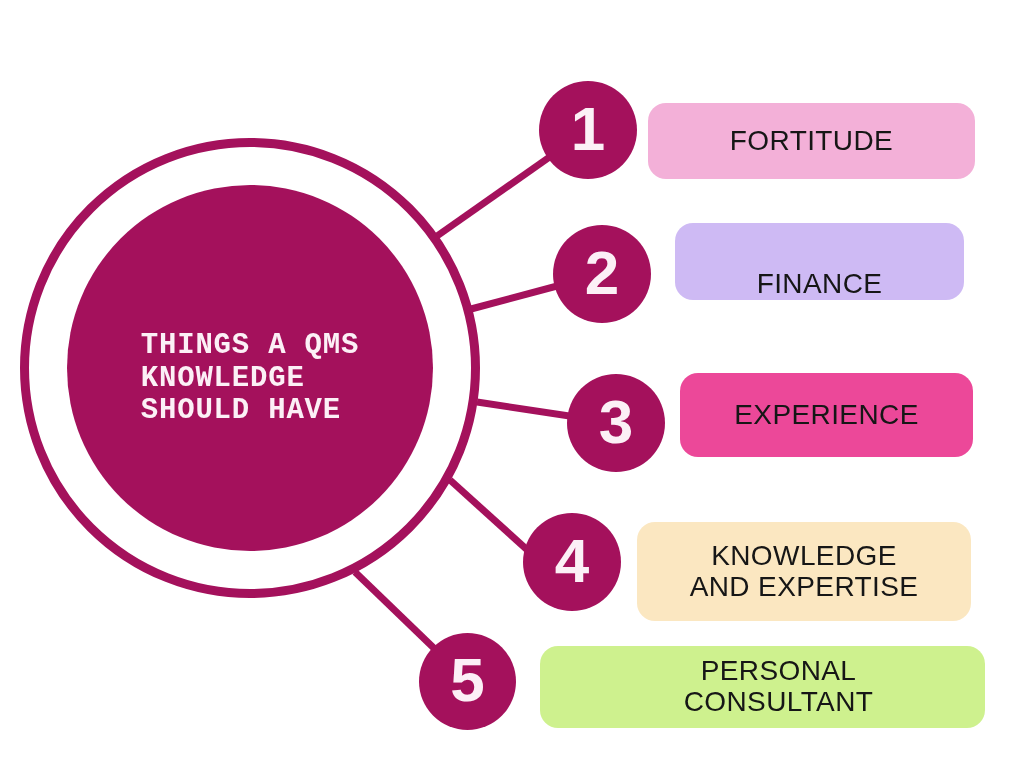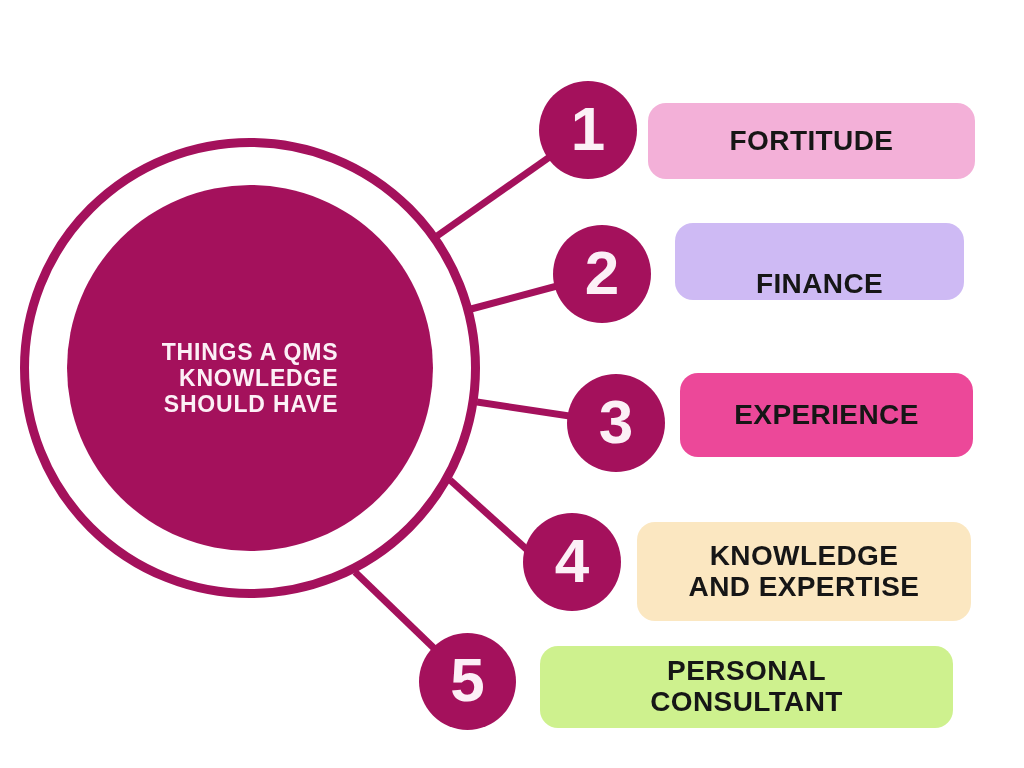--- a/index.html
+++ b/index.html
@@ -32,27 +32,28 @@
     left: 67px; top: 185px;
     width: 366px; height: 366px;
     border-radius: 50%;
     background: #A4115C;
     z-index: 3;
     display: flex;
     align-items: center;
     justify-content: center;
   }
   .hub-title {
-    text-align: right;
+    text-align: left;
     color: #FCF0F6;
     font-weight: bold;
-    font-size: 23px;
+    font-size: 29px;
     line-height: 1.12;
     letter-spacing: 0.8px;
     padding-top: 22px;
+    font-family: Liberation Mono, monospace;
   }
   .hub-title span { display: block; }
   .num-circle {
     position: absolute;
     border-radius: 50%;
     background: #A4115C;
     z-index: 4;
     display: flex;
     align-items: center;
     justify-content: center;
@@ -68,21 +69,21 @@
   .c5 { left: 419px; top: 633px; width: 97px; height: 97px; }
   .label-box {
     position: absolute;
     border-radius: 18px;
     z-index: 3;
     display: flex;
     flex-direction: column;
     align-items: center;
     justify-content: center;
     color: #161616;
-    font-weight: bold;
+    font-weight: normal;
     font-size: 28px;
     letter-spacing: 0.4px;
     line-height: 1.1;
     text-align: center;
   }
   .label-box span { display: block; }
   .b1 { left: 648px; top: 103px; width: 327px; height: 76px; }
   .b2 { left: 675px; top: 223px; width: 289px; height: 77px; justify-content: flex-end; }
   .b3 { left: 680px; top: 373px; width: 293px; height: 84px; }
   .b4 { left: 637px; top: 522px; width: 334px; height: 99px; }
@@ -136,18 +137,18 @@
     <span>4</span>
   </div>
   <div class="label-box b4" style="background: rgb(251, 231, 193);">
     <span>KNOWLEDGE</span>
     <span>AND EXPERTISE</span>
   </div>
 
   <div class="num-circle c5">
     <span>5</span>
   </div>
-  <div class="label-box b5" style="background: rgb(206, 241, 142);">
+  <div class="label-box b5" style="background: rgb(206, 241, 142); padding-left: 32px;">
     <span>PERSONAL</span>
     <span>CONSULTANT</span>
   </div>
 
 </div>
 
 </body></html>

